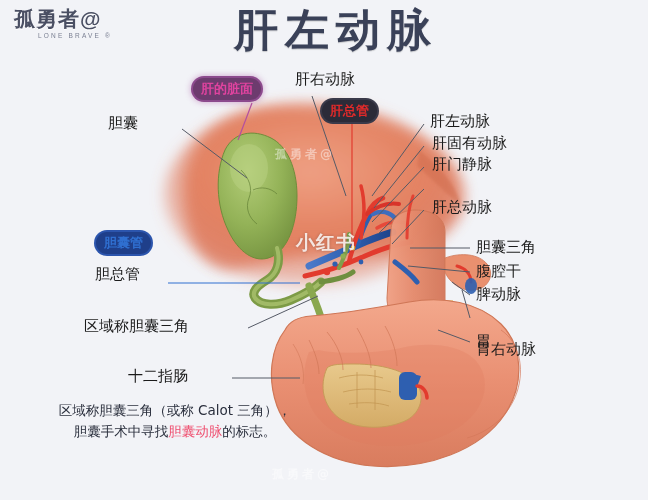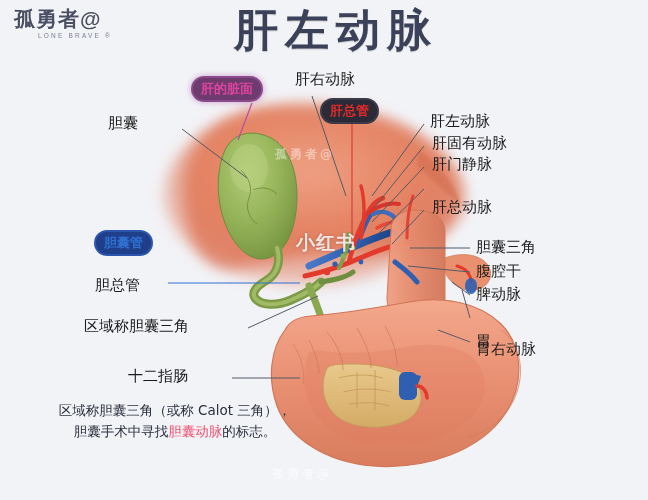--- a/index.html
+++ b/index.html
@@ -318,21 +318,21 @@
   <div class="abs lbl" style="left:432px;top:136px;">肝固有动脉</div>
   <div class="abs lbl" style="left:432px;top:157px;">肝门静脉</div>
   <div class="abs lbl" style="left:432px;top:200px;">肝总动脉</div>
 
   <div class="abs lbl" style="left:476px;top:240px;">胆囊三角</div>
   <div class="abs lbl" style="left:476px;top:264px;">腹腔干</div>
   <div class="abs lbl" style="left:476px;top:287px;">脾动脉</div>
   <div class="abs lbl" style="left:476px;top:310px;margin-top:32px;">胃右动脉</div>
   <div class="abs lbl" style="left:476px;top:334px;">胃</div>
 
-  <div class="abs lbl" style="left:95px;top:278px;">胆总管</div>
+  <div class="abs lbl" style="left:95px;top:267px;">胆总管</div>
   <div class="abs lbl" style="left:84px;top:319px;">区域称胆囊三角</div>
   <div class="abs lbl" style="left:128px;top:369px;">十二指肠</div>
 
   <div class="wm" id="wm-xhs">小红书</div>
   <div class="wm" id="wm-mid">孤勇者@</div>
   <div class="wm" id="wm-bot">孤勇者@</div>
 
   <div class="abs" id="caption">
     <span class="ln">区域称胆囊三角（或称 Calot 三角），</span>
     <span class="ln">

